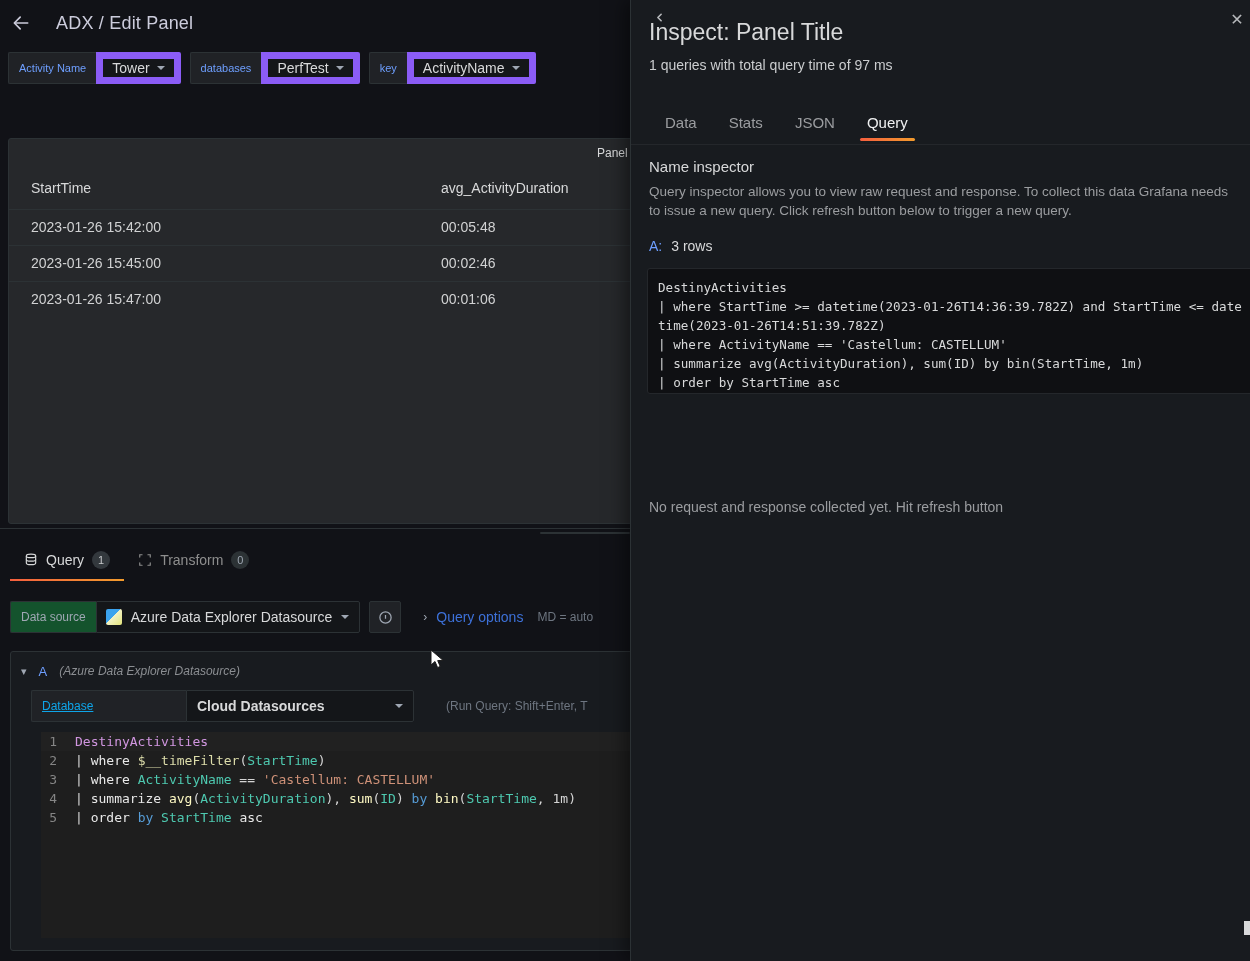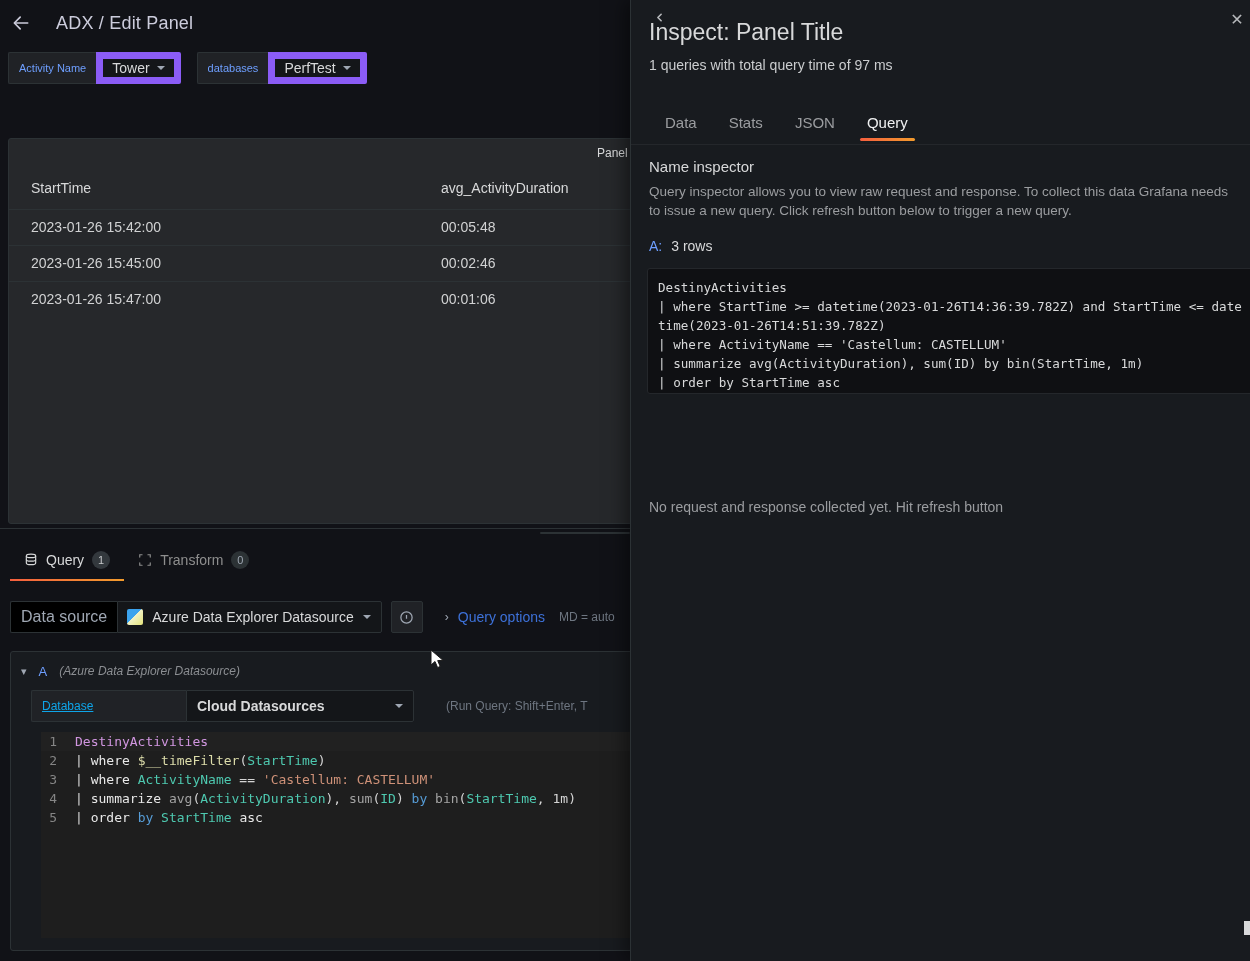--- a/index.html
+++ b/index.html
@@ -21,21 +21,21 @@
   .topbar { position: absolute; left: 0; top: 0; width: 1250px; height: 46px; display: flex; align-items: center; }
   .back-arrow {
     width: 42px; height: 46px; display: flex; align-items: center; justify-content: center;
     color: #ccccdc; cursor: pointer;
   }
   .back-arrow svg { width: 20px; height: 20px; }
   .edit-title { color: #ccccdc; font-size: 18px; letter-spacing: .2px; padding-left: 14px; }
 
   
   .var-rows { position: absolute; left: 8px; top: 52px; width: 620px; }
-  .var-row { display: flex; align-items: flex-end; gap: 16px; margin-bottom: 8px; }
+  .var-row { display: flex; align-items: flex-end; gap: 9px; margin-bottom: 8px; }
   .var-group { display: flex; align-items: stretch; }
   .var-label {
     background: #202226; border: 1px solid #2c3235; border-right: none;
     border-radius: 2px 0 0 2px;
     color: #6e9fff; font-size: 11px; font-weight: 500;
     padding: 0 10px; height: 32px; display: flex; align-items: center; white-space: nowrap;
   }
   .var-select {
     background: #141619; border: 7px solid #8b5cf6; border-radius: 0 2px 2px 0;
     color: #d8d9da; font-size: 14px; height: 32px; padding: 0 9px;
@@ -81,22 +81,22 @@
   }
   .qtab svg { width: 14px; height: 14px; }
   .badge {
     background: #2c3235; color: #9fa7b3; font-size: 11px; border-radius: 9px;
     min-width: 18px; height: 18px; display: inline-flex; align-items: center; justify-content: center; padding: 0 5px;
   }
   .qtab.active .badge { background: #33383d; color: #c7c9cb; }
 
   .ds-row { position: absolute; left: 10px; top: 72px; display: flex; align-items: center; }
   .ds-label {
-    background: #000000; border: 1px solid #2c3235; border-right: none; border-radius: 2px 0 0 2px;
-    color: #9fa7b3; font-size: 16px; padding: 0 10px; height: 32px; display: flex; align-items: center;
+    background: #14532d; border: 1px solid #2c3235; border-right: none; border-radius: 2px 0 0 2px;
+    color: #9fa7b3; font-size: 12px; padding: 0 10px; height: 32px; display: flex; align-items: center;
   }
   .ds-select {
     background: #141619; border: 1px solid #2c3235; border-radius: 0 2px 2px 0;
     height: 32px; display: flex; align-items: center; gap: 9px; padding: 0 10px 0 9px;
     color: #d8d9da; font-size: 14px; min-width: 262px; cursor: pointer;
   }
   .ds-logo {
     width: 16px; height: 16px; border-radius: 2px;
     background: linear-gradient(135deg,#3ba3ee 0%,#3ba3ee 45%,#f2f2c6 46%,#e3e37a 100%);
   }
@@ -143,21 +143,21 @@
     font-family: "DejaVu Sans Mono", monospace; font-size: 13px; line-height: 19px;
   }
   .code-line { display: flex; height: 19px; }
   .code-line.cur { background: #212121; }
   .ln { width: 34px; text-align: right; color: #858585; padding-right: 18px; flex: none; user-select: none; }
   .code { white-space: pre; }
   .t-tbl { color: #d196e0; }
   .t-pipe { color: #d4d4d4; }
   .t-kw { color: #e8e8e8; }
   .t-col { color: #4ec9b0; }
-  .t-fn { color: #a3a3a3; text-align: center; }
+  .t-fn { color: #fef9c3; text-align: center; }
   .t-str { color: #ce9178; }
   .t-by { color: #569cd6; }
   .t-macro { color: #dcdcaa; }
   .t-plain { color: #d4d4d4; }
 
   
   .drawer {
     position: absolute; right: 0; top: 0; width: 620px; height: 961px;
     background: #181b1f; border-left: 1px solid #2c3235;
     box-shadow: -4px 0 18px rgba(0,0,0,.5);
@@ -229,20 +229,27 @@
           <div class="var-label">Activity Name</div>
           <div class="var-select">
             <span>Tower</span>
             <span class="caret"></span>
           </div>
         </div>
         <div class="var-group">
           <div class="var-label">databases</div>
           <div class="var-select">
             <span>PerfTest</span>
+            <span class="caret"></span>
+          </div>
+        </div>
+        <div class="var-group">
+          <div class="var-label">key</div>
+          <div class="var-select">
+            <span>ActivityName</span>
             <span class="caret"></span>
           </div>
         </div>
       </div>
     </div>
 
     <div class="panel">
       <div class="panel-header">
         <div class="panel-title">Panel Title</div>
       </div>

